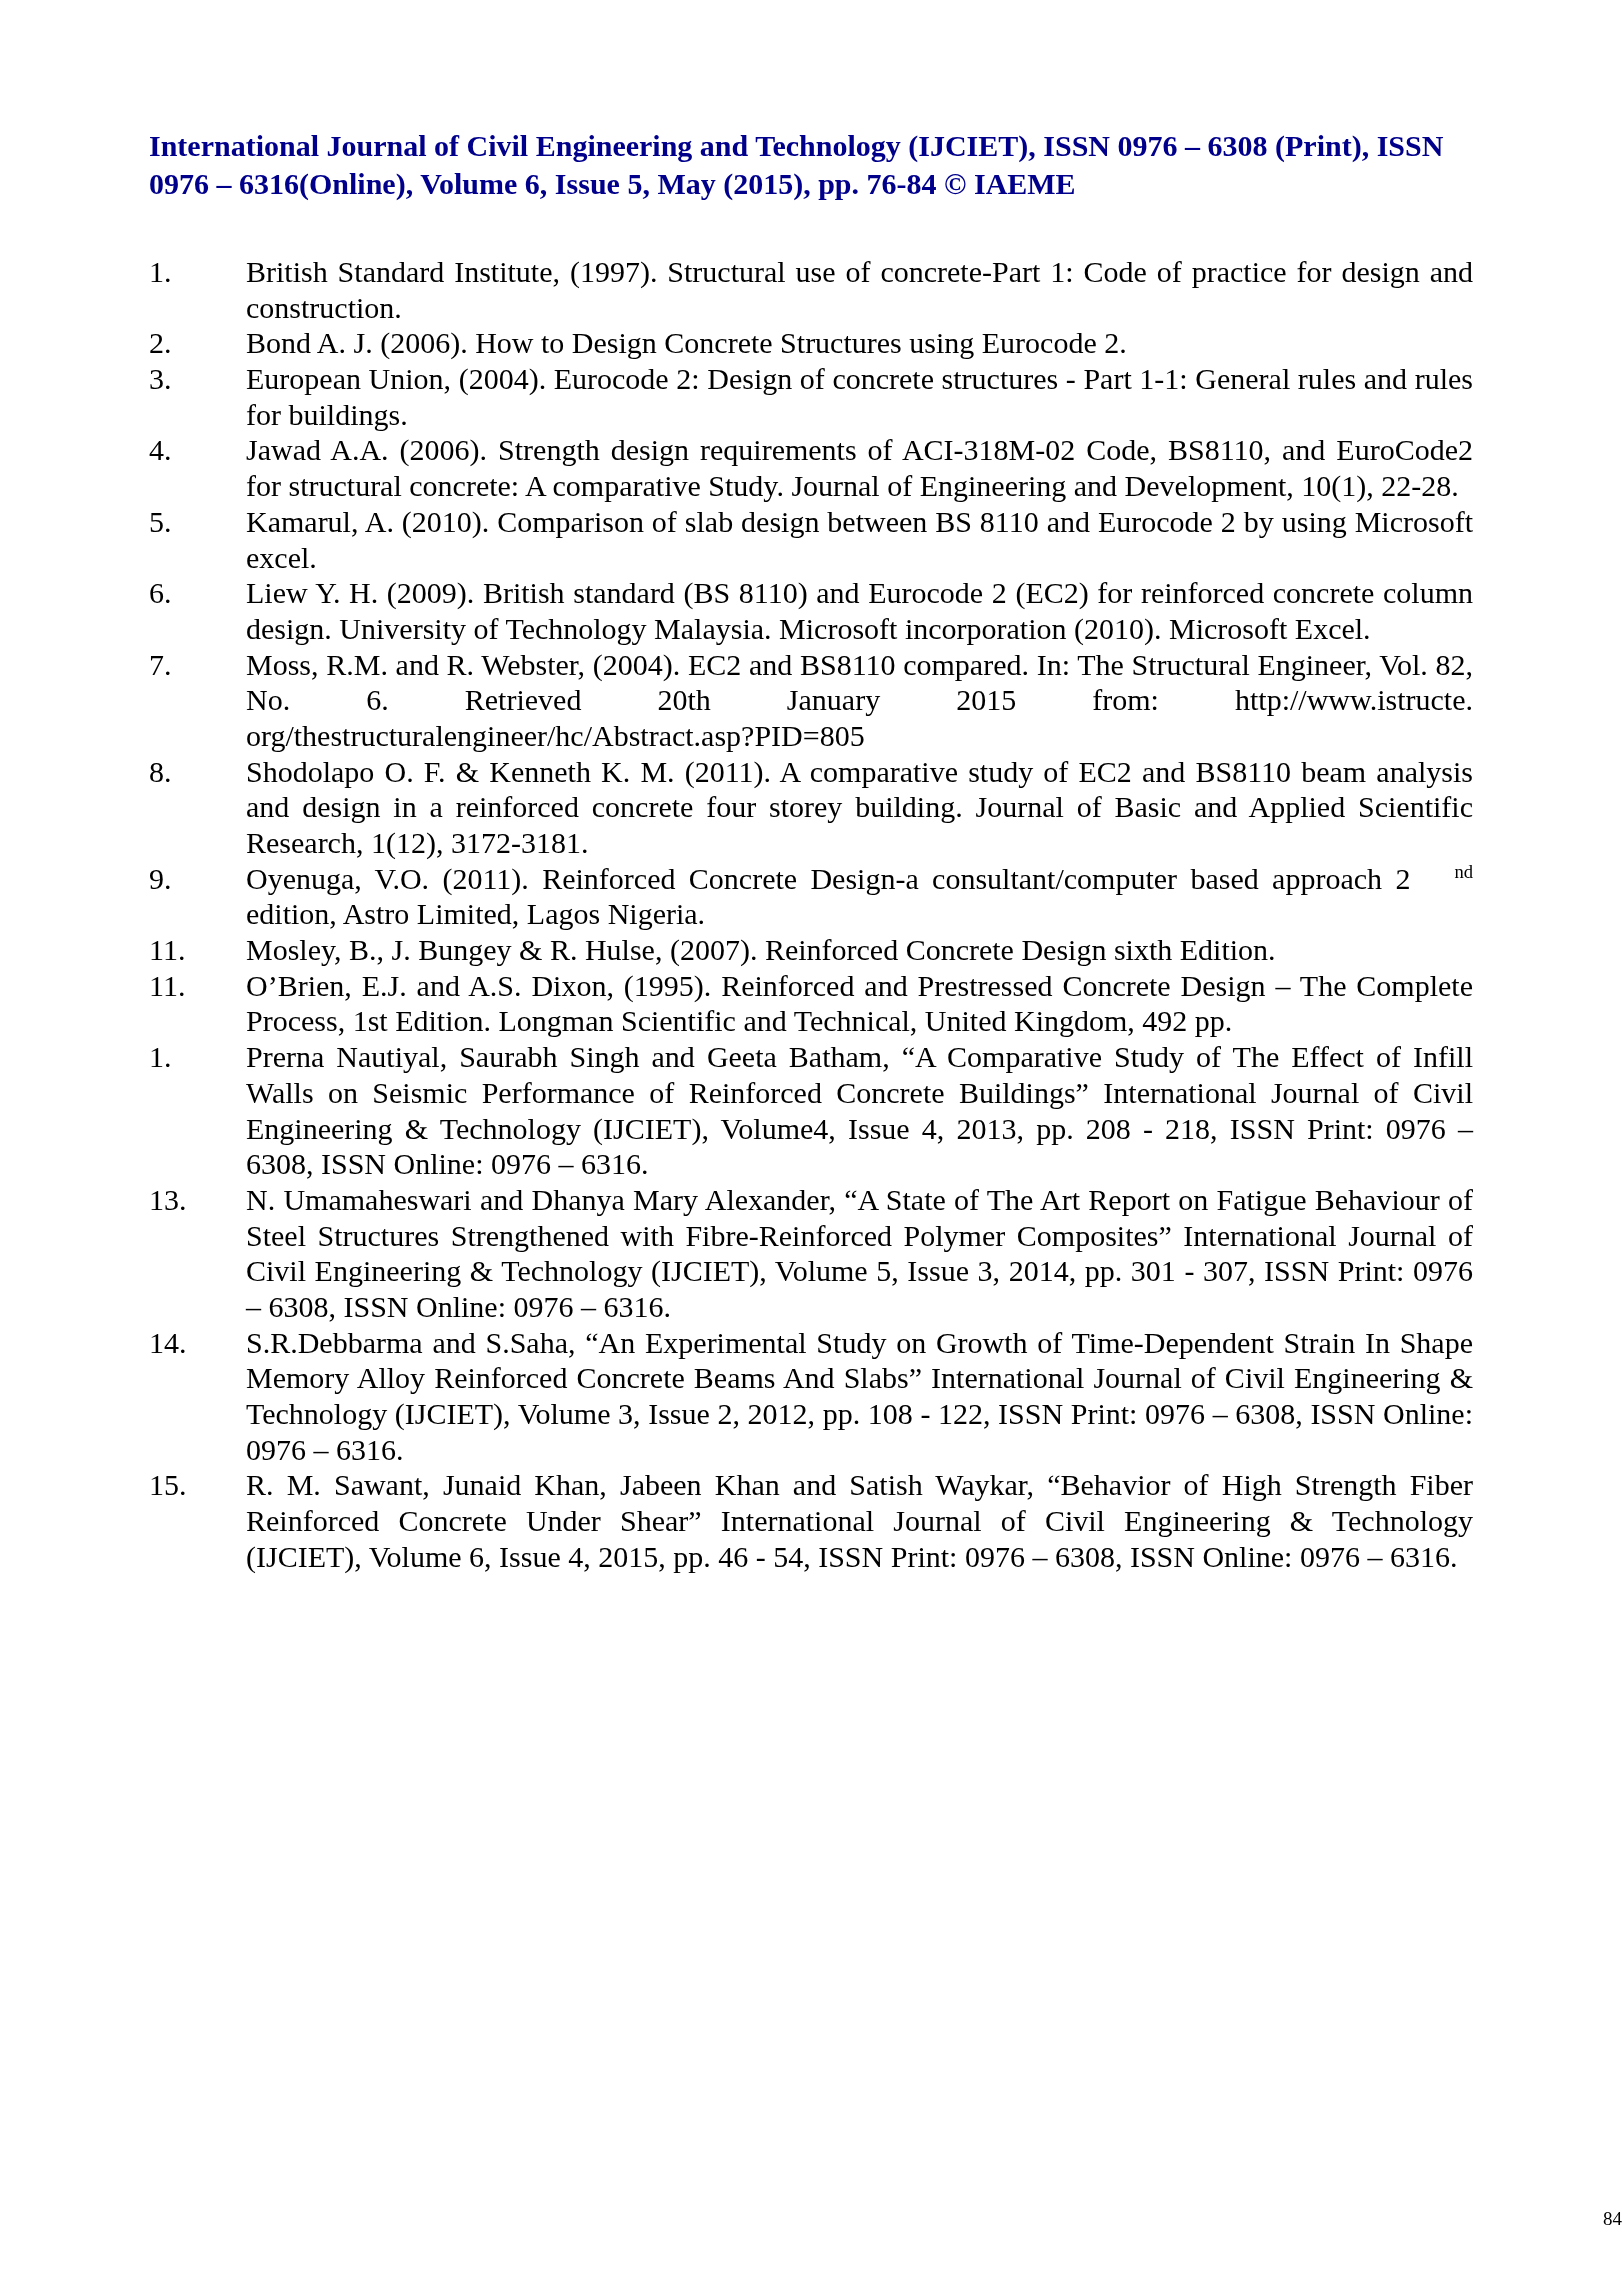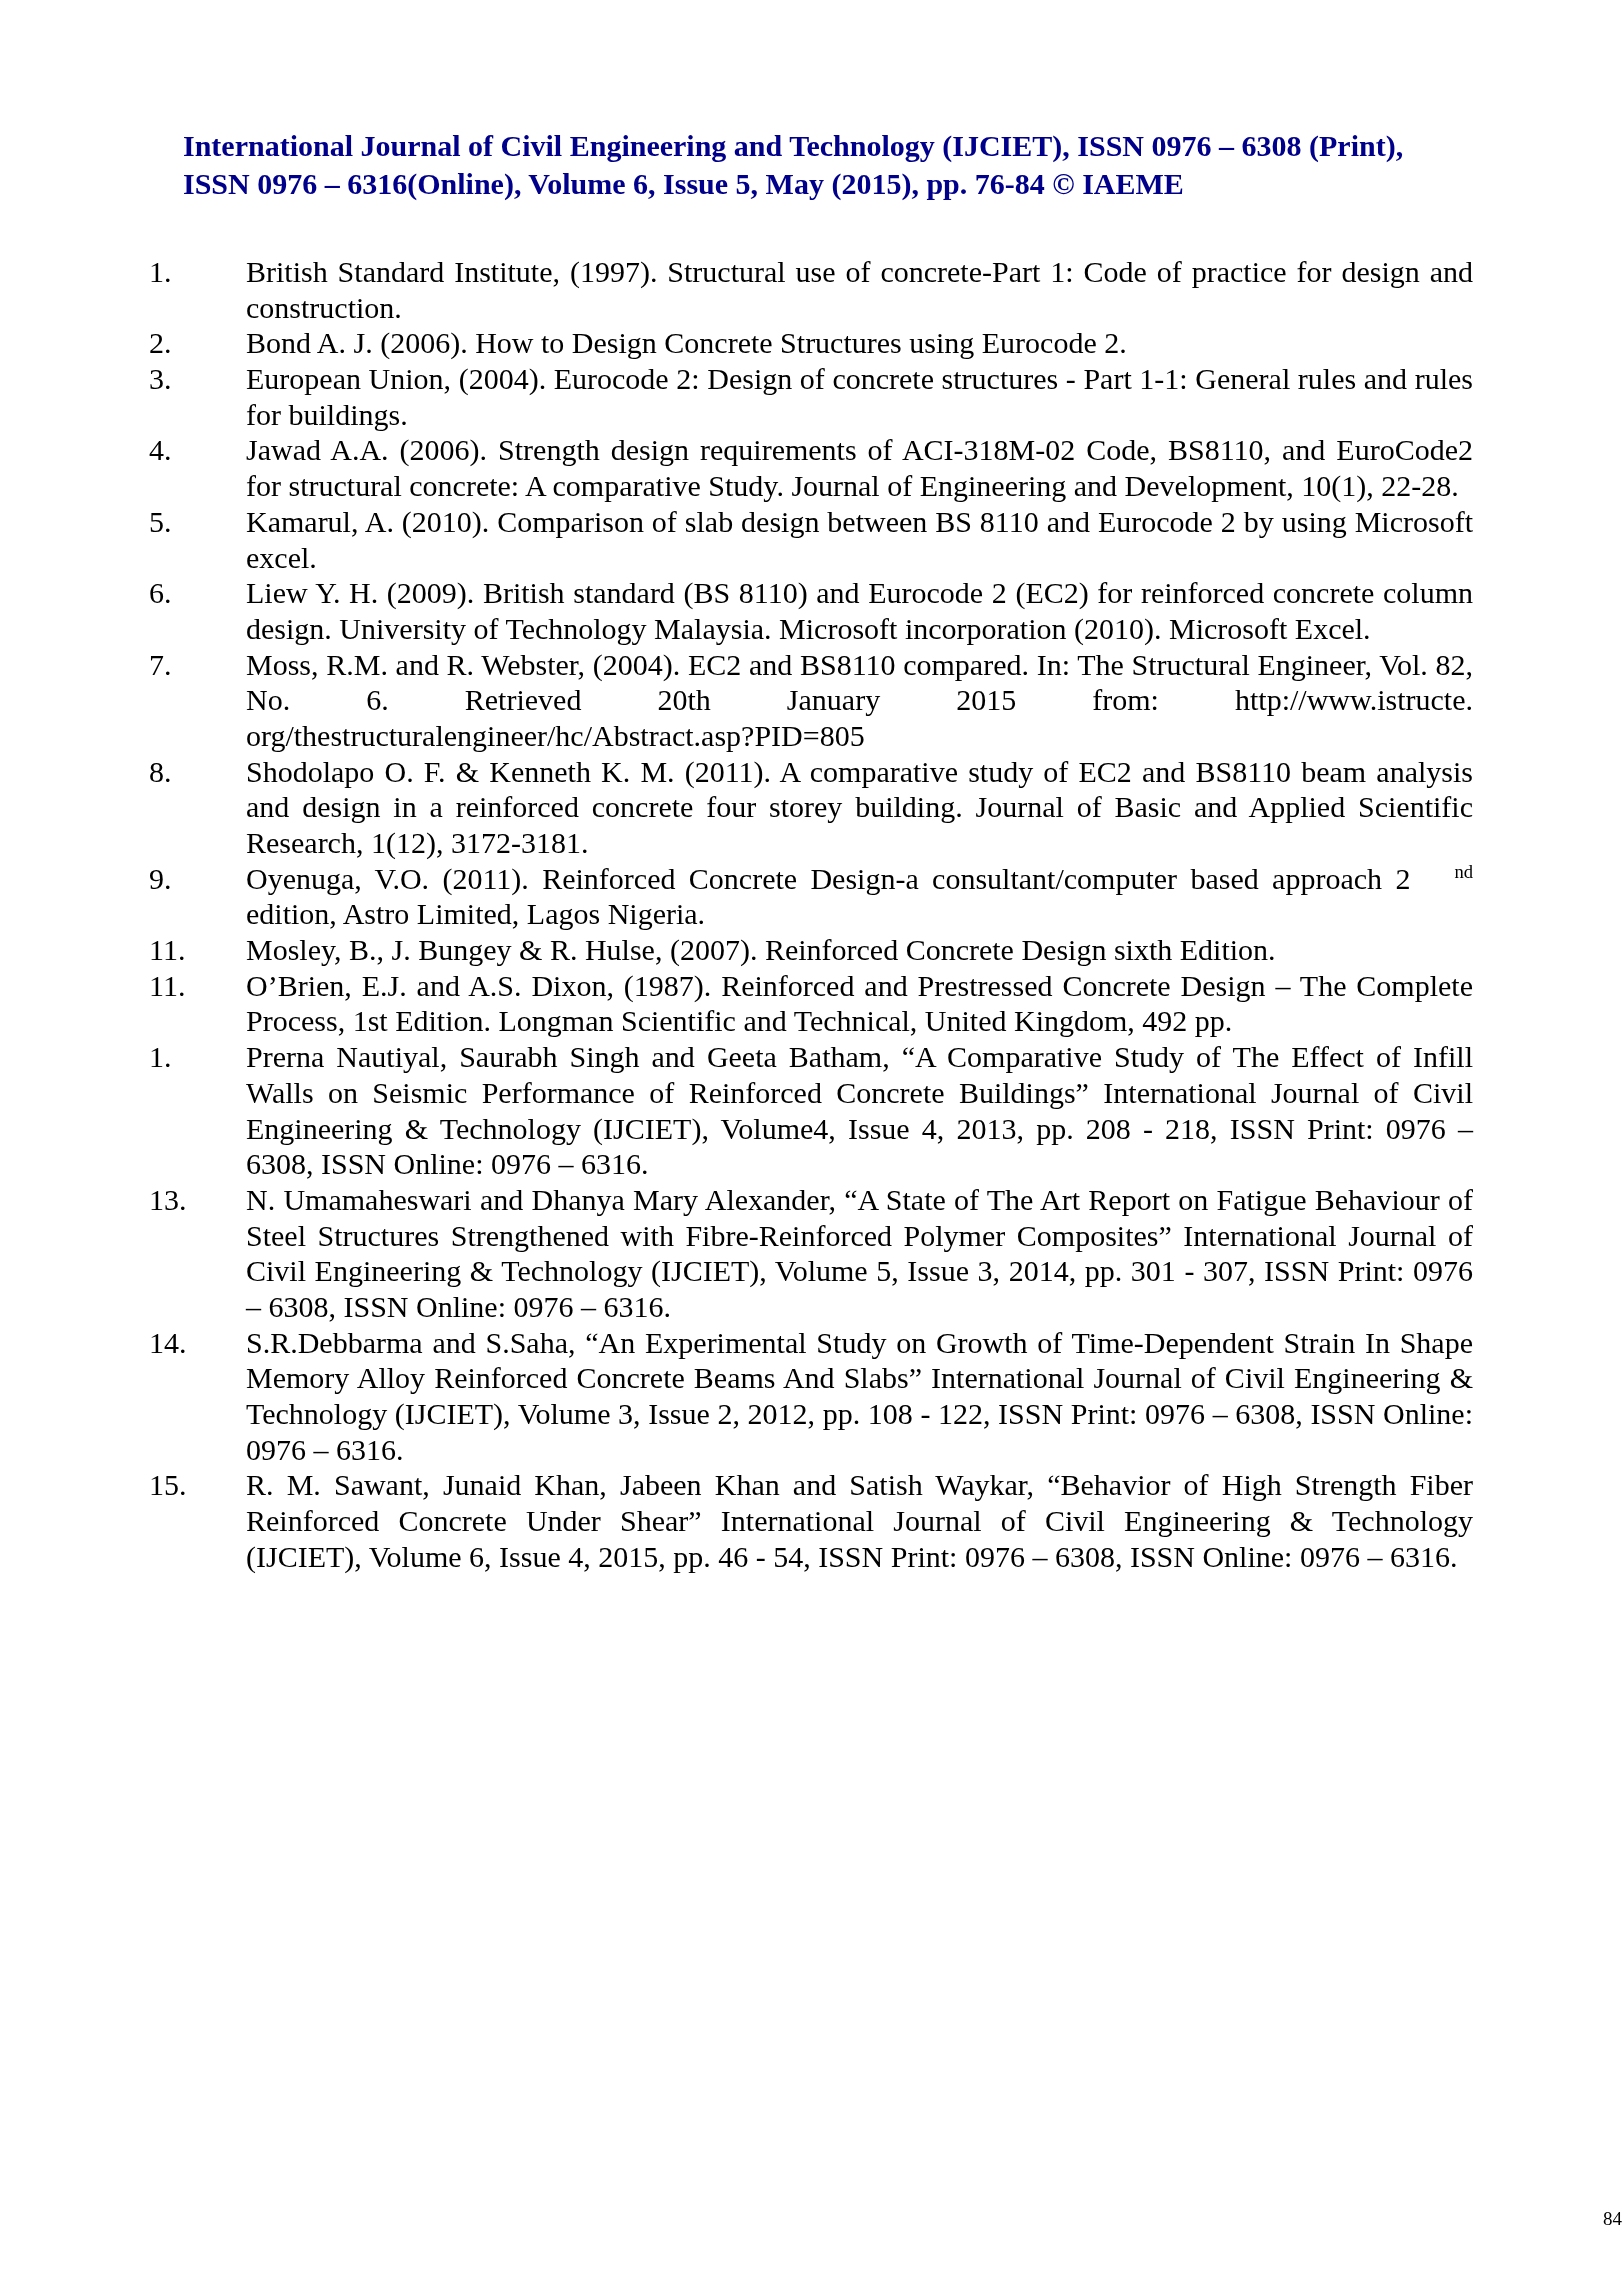--- a/index.html
+++ b/index.html
@@ -22,21 +22,20 @@
   }
   .content {
     padding: 127px 149px 0 149px;
   }
   .journal-header {
     color: #00008B;
     font-weight: bold;
     font-size: 30px;
     line-height: 1.25;
     text-align: left;
-    margin-left: 34px;
   }
   .section-title {
     font-weight: bold;
     font-size: 32px;
     margin-top: 62px;
   }
   .refs {
     margin-top: 52px;
     font-size: 30px;
     line-height: 1.19;
@@ -124,21 +123,21 @@
         <span class="ref-text"><span>Oyenuga, V.O. (2011).  Reinforced Concrete Design-a consultant/computer based approach 2</span><sup>nd</sup><span> edition, Astro Limited, Lagos Nigeria.</span></span>
       </div>
 
       <div class="ref">
         <span class="ref-num">11.</span>
         <span class="ref-text">Mosley, B., J. Bungey &amp; R. Hulse, (2007). Reinforced Concrete Design sixth Edition.</span>
       </div>
 
       <div class="ref">
         <span class="ref-num">11.</span>
-        <span class="ref-text">O’Brien, E.J. and A.S. Dixon, (1987). Reinforced and Prestressed Concrete Design – The Complete Process, 1st Edition. Longman Scientific and Technical, United Kingdom, 492 pp.</span>
+        <span class="ref-text">O’Brien, E.J. and A.S. Dixon, (1995). Reinforced and Prestressed Concrete Design – The Complete Process, 1st Edition. Longman Scientific and Technical, United Kingdom, 492 pp.</span>
       </div>
 
       <div class="ref">
         <span class="ref-num">1.</span>
         <span class="ref-text">Prerna Nautiyal, Saurabh Singh and Geeta Batham, “A Comparative Study of The Effect of Infill Walls on Seismic Performance of Reinforced Concrete Buildings” International Journal of Civil Engineering &amp; Technology (IJCIET), Volume4, Issue 4, 2013, pp. 208 - 218, ISSN Print: 0976 – 6308, ISSN Online: 0976 – 6316.</span>
       </div>
 
       <div class="ref">
         <span class="ref-num">13.</span>
         <span class="ref-text">N. Umamaheswari and Dhanya Mary Alexander, “A State of The Art Report on Fatigue Behaviour of Steel Structures Strengthened with Fibre-Reinforced Polymer Composites” International Journal of Civil Engineering &amp; Technology (IJCIET), Volume 5, Issue 3, 2014, pp. 301 - 307, ISSN Print: 0976 – 6308, ISSN Online: 0976 – 6316.</span>

